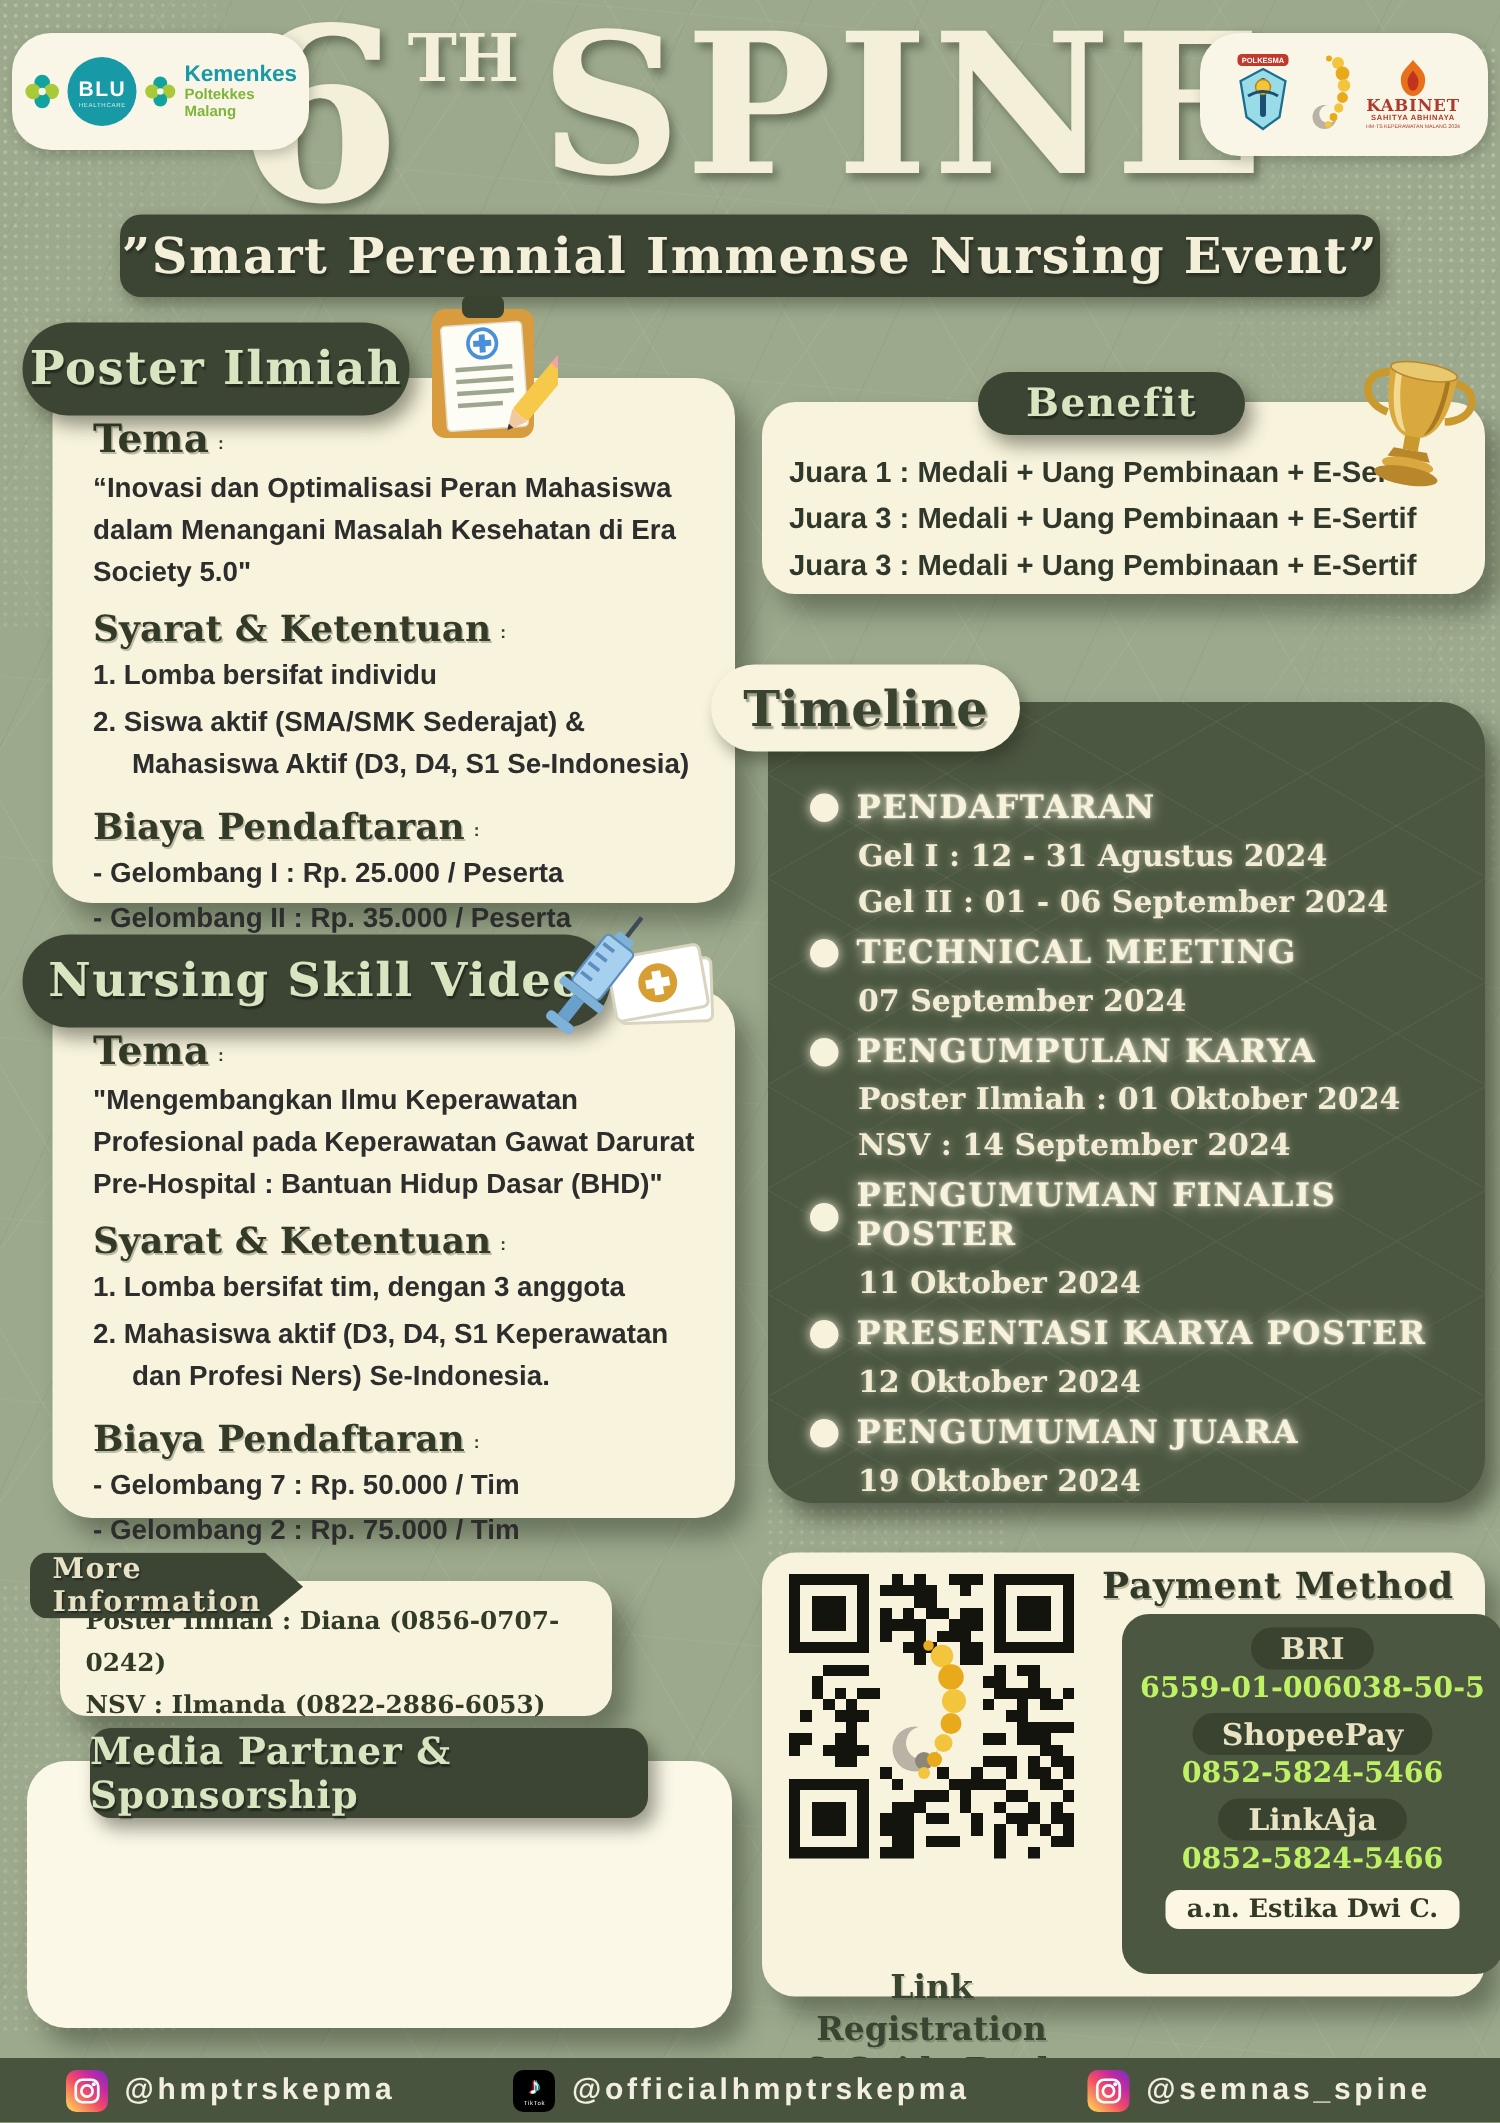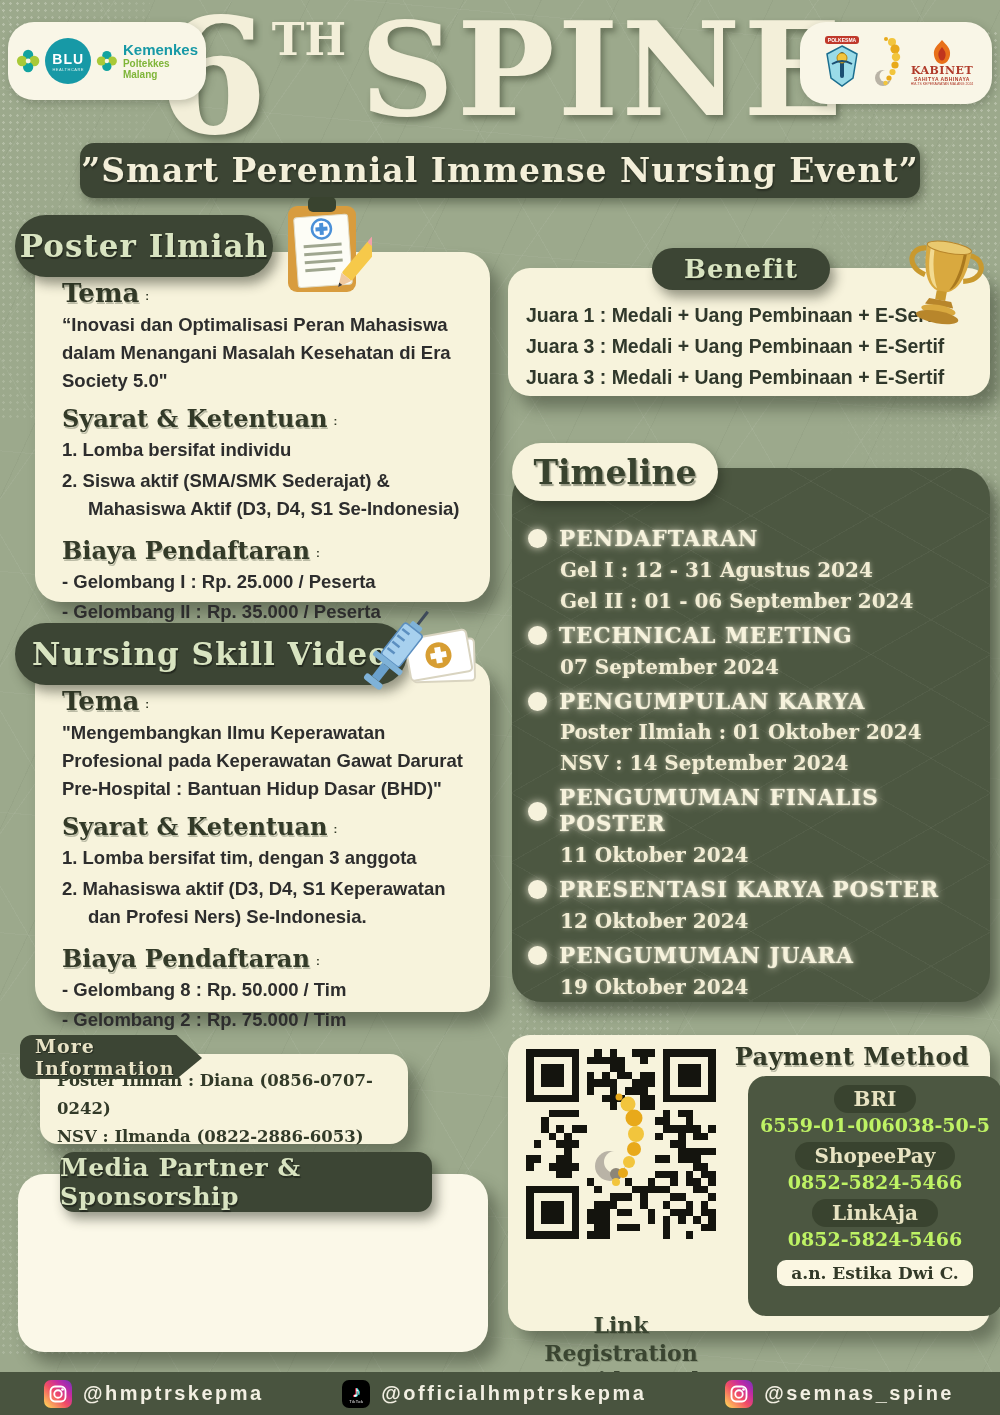--- a/index.html
+++ b/index.html
@@ -100,26 +100,26 @@
 
   
   #benefit-card{left:508px;top:268px;width:482px;height:128px;border-radius:22px;}
   #benefit-pill{left:652px;top:248px;width:178px;height:42px;border-radius:21px;}
   #benefit-pill span{font-size:26px;font-family:"DejaVu Serif",serif;letter-spacing:1px;}
   #benefit-list{position:absolute;left:526px;top:300px;width:440px;z-index:2;}
   #benefit-list .body-line{font-size:19.5px;line-height:1.6;color:#30382B;}
   #trophy{left:893px;top:233px;width:100px;height:102px;z-index:4;transform:rotate(10deg);}
 
   
-  #tl-pill{left:512px;top:443px;width:206px;height:58px;background:var(--cream);border-radius:30px;
+  #tl-pill{left:474px;top:443px;width:206px;height:58px;background:var(--cream);border-radius:30px;
     display:flex;align-items:center;justify-content:center;z-index:3;box-shadow:4px 6px 10px rgba(30,36,22,.4);}
   #tl-pill span{font-size:33px;font-family:"DejaVu Serif",serif;font-weight:bold;color:#39432F;
     text-shadow:1.5px 2px 1px rgba(40,48,30,.45);}
   #tl-card{left:512px;top:468px;width:478px;height:534px;background:var(--tlgreen);border-radius:30px;
-    box-shadow:8px 10px 14px rgba(30,36,24,.5);padding:58px 14px 0 16px;z-index:1;
+    box-shadow:8px 10px 14px rgba(30,36,24,.5);padding:58px 14px 0 28px;z-index:1;
     background-image:repeating-linear-gradient(30deg, rgba(255,255,255,.04) 0 1px, transparent 1px 60px),
                      repeating-linear-gradient(-30deg, rgba(255,255,255,.04) 0 1px, transparent 1px 60px);}
   .tl-entry{margin-bottom:9px;}
   .tl-head{display:flex;align-items:center;gap:12px;font-family:"DejaVu Serif",serif;font-weight:bold;
     color:#F6F2DC;font-size:21.5px;letter-spacing:1px;line-height:1.2;
     text-shadow:0 0 9px rgba(246,242,220,.95),0 0 2px rgba(246,242,220,.8);}
   .tl-bullet{width:19px;height:19px;border-radius:50%;background:#F6F2DC;flex:0 0 auto;
     box-shadow:0 0 8px rgba(246,242,220,.9);}
   .tl-line{font-family:"DejaVu Serif",serif;font-weight:bold;color:#F2EDD4;font-size:20px;line-height:1.3;
     padding-left:32px;margin-top:5px;text-shadow:0 0 5px rgba(240,236,212,.55);}
@@ -405,21 +405,21 @@
     <rect x="28" y="85" width="21" height="7" rx="3" fill="#7FB2D8"></rect>
   </g>
 </svg>
 <div class="abs card-cream" id="nsv-card">
   <div><span class="h-label serif sec-h1">Tema</span><span class="h-colon">:</span></div>
   <div class="body-line p-body">"Mengembangkan Ilmu Keperawatan Profesional pada Keperawatan Gawat Darurat Pre-Hospital : Bantuan Hidup Dasar (BHD)"</div>
   <div class="mt10"><span class="h-label serif sec-h2">Syarat &amp; Ketentuan</span><span class="h-colon">:</span></div>
   <div class="body-line p-body">1. Lomba bersifat tim, dengan 3 anggota</div>
   <div class="body-line p-body hang">2. Mahasiswa aktif (D3, D4, S1 Keperawatan dan Profesi Ners) Se-Indonesia.</div>
   <div class="mt14"><span class="h-label serif sec-h2">Biaya Pendaftaran</span><span class="h-colon">:</span></div>
-  <div class="body-line p-body">- Gelombang 8 : Rp. 50.000 / Tim</div>
+  <div class="body-line p-body">- Gelombang 7 : Rp. 50.000 / Tim</div>
   <div class="body-line p-body">- Gelombang 2 : Rp. 75.000 / Tim</div>
 </div>
 
 <div class="abs" id="mi-tab">
   <span>More Information</span>
 </div>
 <div class="abs card-cream" id="mi-card">
   <div class="mi-line">Poster Ilmiah : Diana (0856-0707-0242)</div>
   <div class="mi-line">NSV : Ilmanda (0822-2886-6053)</div>
 </div>

